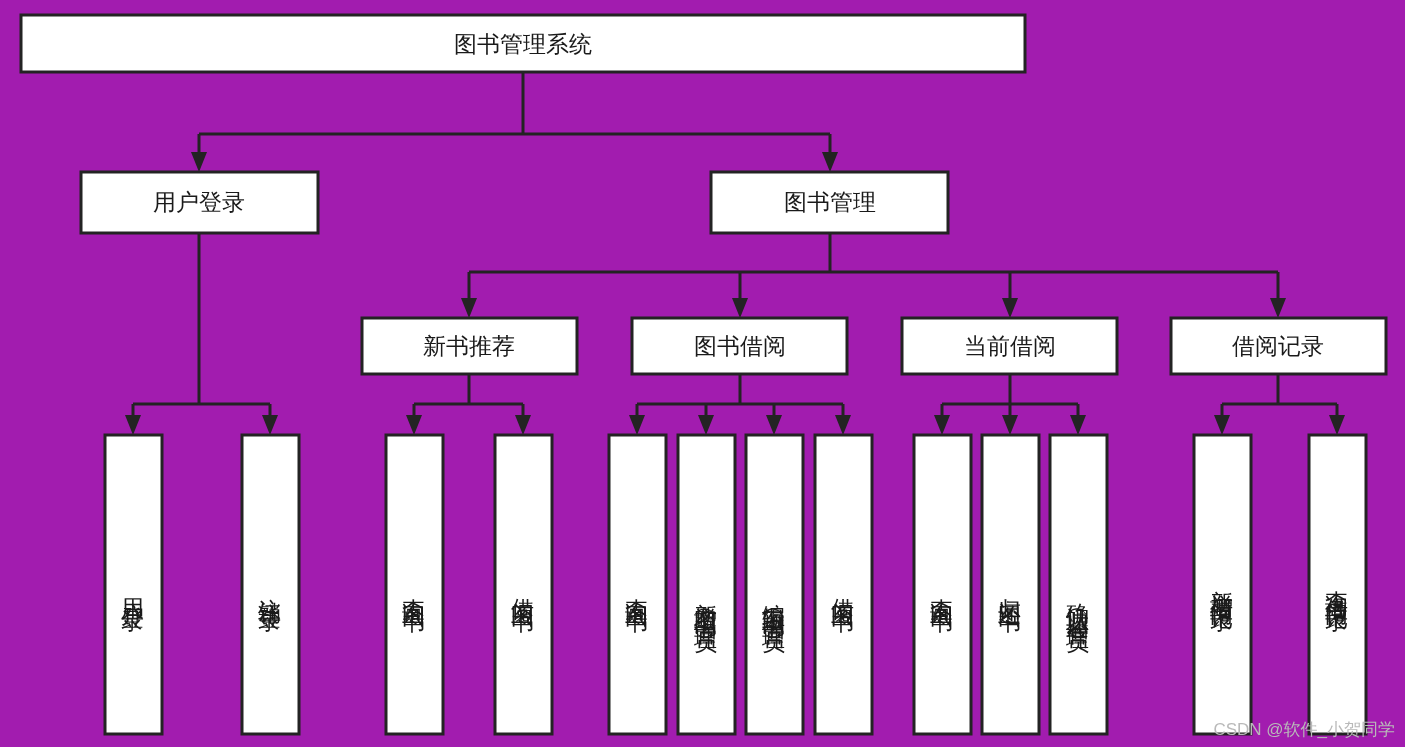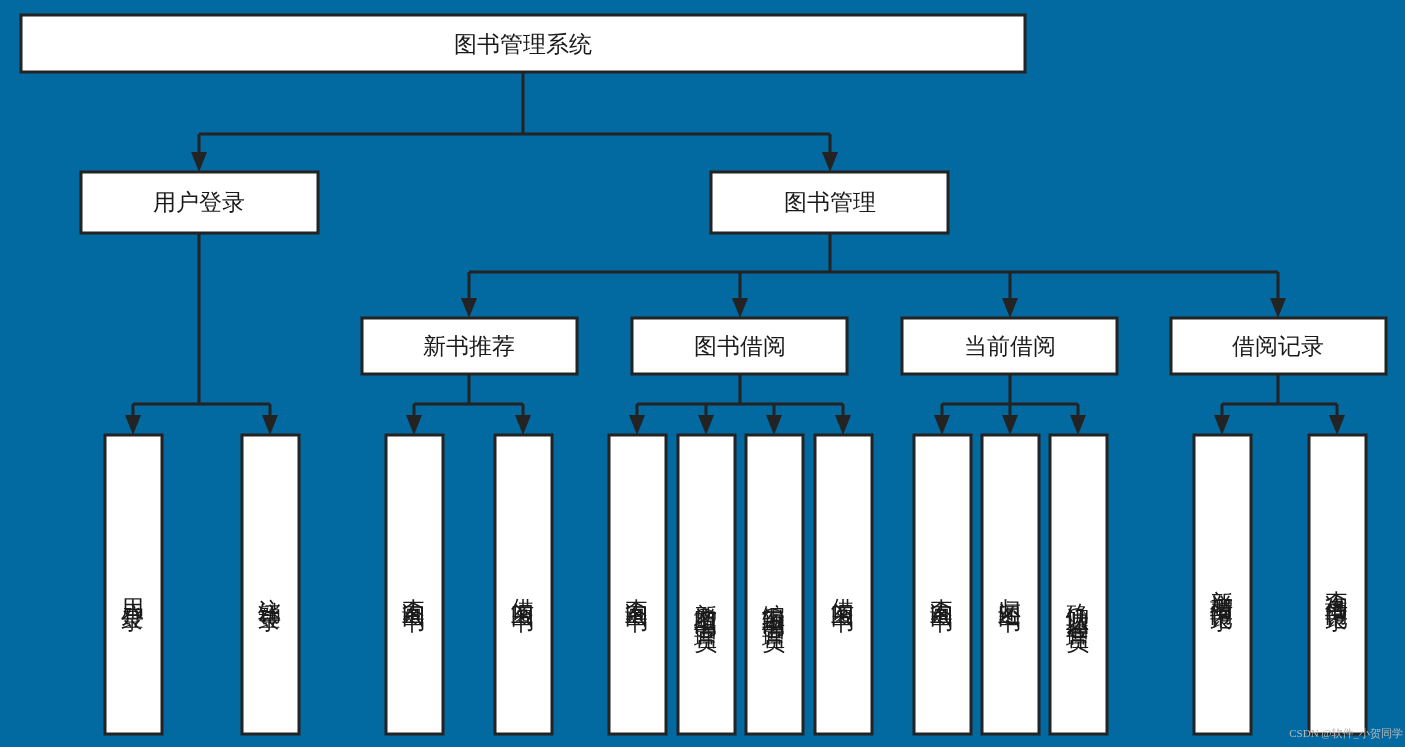--- a/index.html
+++ b/index.html
@@ -10,21 +10,21 @@
   body {
     width: 1405px;
     height: 747px;
     font-family: "DejaVu Sans", "Liberation Sans", sans-serif;
     overflow: hidden;
   }
   #diagram-root {
     position: relative;
     width: 1405px;
     height: 747px;
-    background: #0369a1;
+    background: #a21caf;
   }
   svg#flow {
     position: absolute;
     left: 0;
     top: 0;
     width: 1405px;
     height: 747px;
     display: block;
   }
   .node-rect {
@@ -53,24 +53,24 @@
     font-family: "DejaVu Sans", "Liberation Sans", sans-serif;
     font-size: 23px;
     fill: #1a1a1a;
     writing-mode: vertical-rl;
     text-orientation: upright;
     letter-spacing: 4px;
     dominant-baseline: central;
   }
   .watermark {
     position: absolute;
-    right: 2px;
+    right: 10px;
     bottom: 6px;
-    font-family: Liberation Serif, serif;
-    font-size: 11px;
+    font-family: Liberation Sans, sans-serif;
+    font-size: 17px;
     color: #b9b9b9;
     white-space: nowrap;
     pointer-events: none;
     user-select: none;
   }
 </style>
 </head>
 <body>
 
 <div id="diagram-root">

